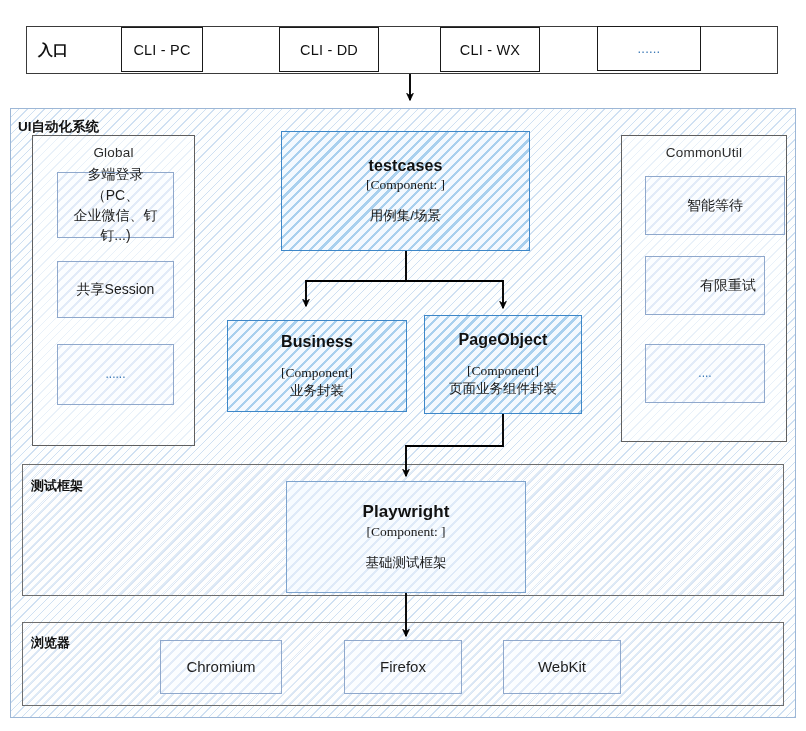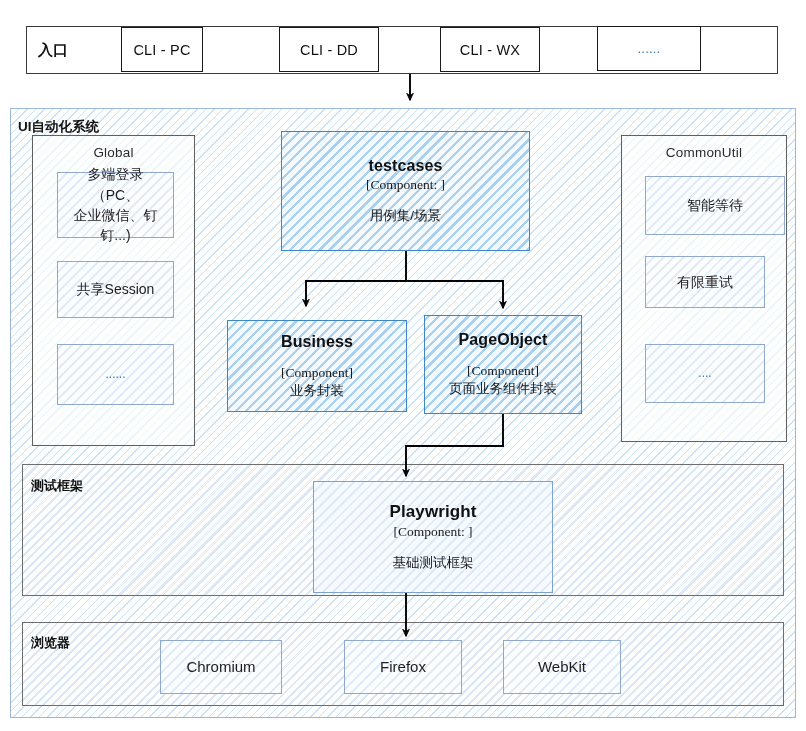--- a/index.html
+++ b/index.html
@@ -199,21 +199,21 @@
   <div class="box leaf" style="left:57px; top:344px; width:117px; height:61px; color:#3a78b5; font-size:12px;">
     <span class="leaf-text">......</span>
   </div>
 
   <div class="box panel" style="left:621px; top:135px; width:166px; height:307px;">
     <div class="panel-title">CommonUtil</div>
   </div>
   <div class="box leaf" style="left:645px; top:176px; width:140px; height:59px;">
     <span class="leaf-text">智能等待</span>
   </div>
-  <div class="box leaf" style="left:645px; top:256px; width:120px; height:52px;">
+  <div class="box leaf" style="left:645px; top:256px; width:120px; height:59px;align-items:flex-end;">
     <span class="leaf-text">有限重试</span>
   </div>
   <div class="box leaf" style="left:645px; top:344px; width:120px; height:59px; color:#3a78b5; font-size:12px;">
     <span class="leaf-text">....</span>
   </div>
 
   <div class="box comp" style="left:281px; top:131px; width:249px; height:120px;">
     <div class="comp-name">testcases</div>
     <div class="comp-stereo">[Component: ]</div>
     <div class="comp-desc">用例集/场景</div>
@@ -227,21 +227,21 @@
 
   <div class="box comp" style="left:424px; top:315px; width:158px; height:99px;">
     <div class="comp-name">PageObject</div>
     <div class="comp-stereo" style="margin-top:14px;">[Component]</div>
     <div class="comp-desc" style="margin-top:1px;">页面业务组件封装</div>
   </div>
 
   <div class="box region-sub" style="left:22px; top:464px; width:762px; height:132px;"></div>
   <div class="region-label" style="left:31px; top:477px;">测试框架</div>
 
-  <div class="box comp-soft" style="left:286px; top:481px; width:240px; height:112px;margin-left:27px;">
+  <div class="box comp-soft" style="left:286px; top:481px; width:240px; height:112px;">
     <div class="comp-name" style="font-size:17px;">Playwright</div>
     <div class="comp-stereo">[Component: ]</div>
     <div class="comp-desc">基础测试框架</div>
   </div>
 
   <div class="box region-sub" style="left:22px; top:622px; width:762px; height:84px;"></div>
   <div class="region-label" style="left:31px; top:634px;">浏览器</div>
 
   <div class="box leaf" style="left:160px; top:640px; width:122px; height:54px; font-size:15px;">
     <span class="leaf-text">Chromium</span>

